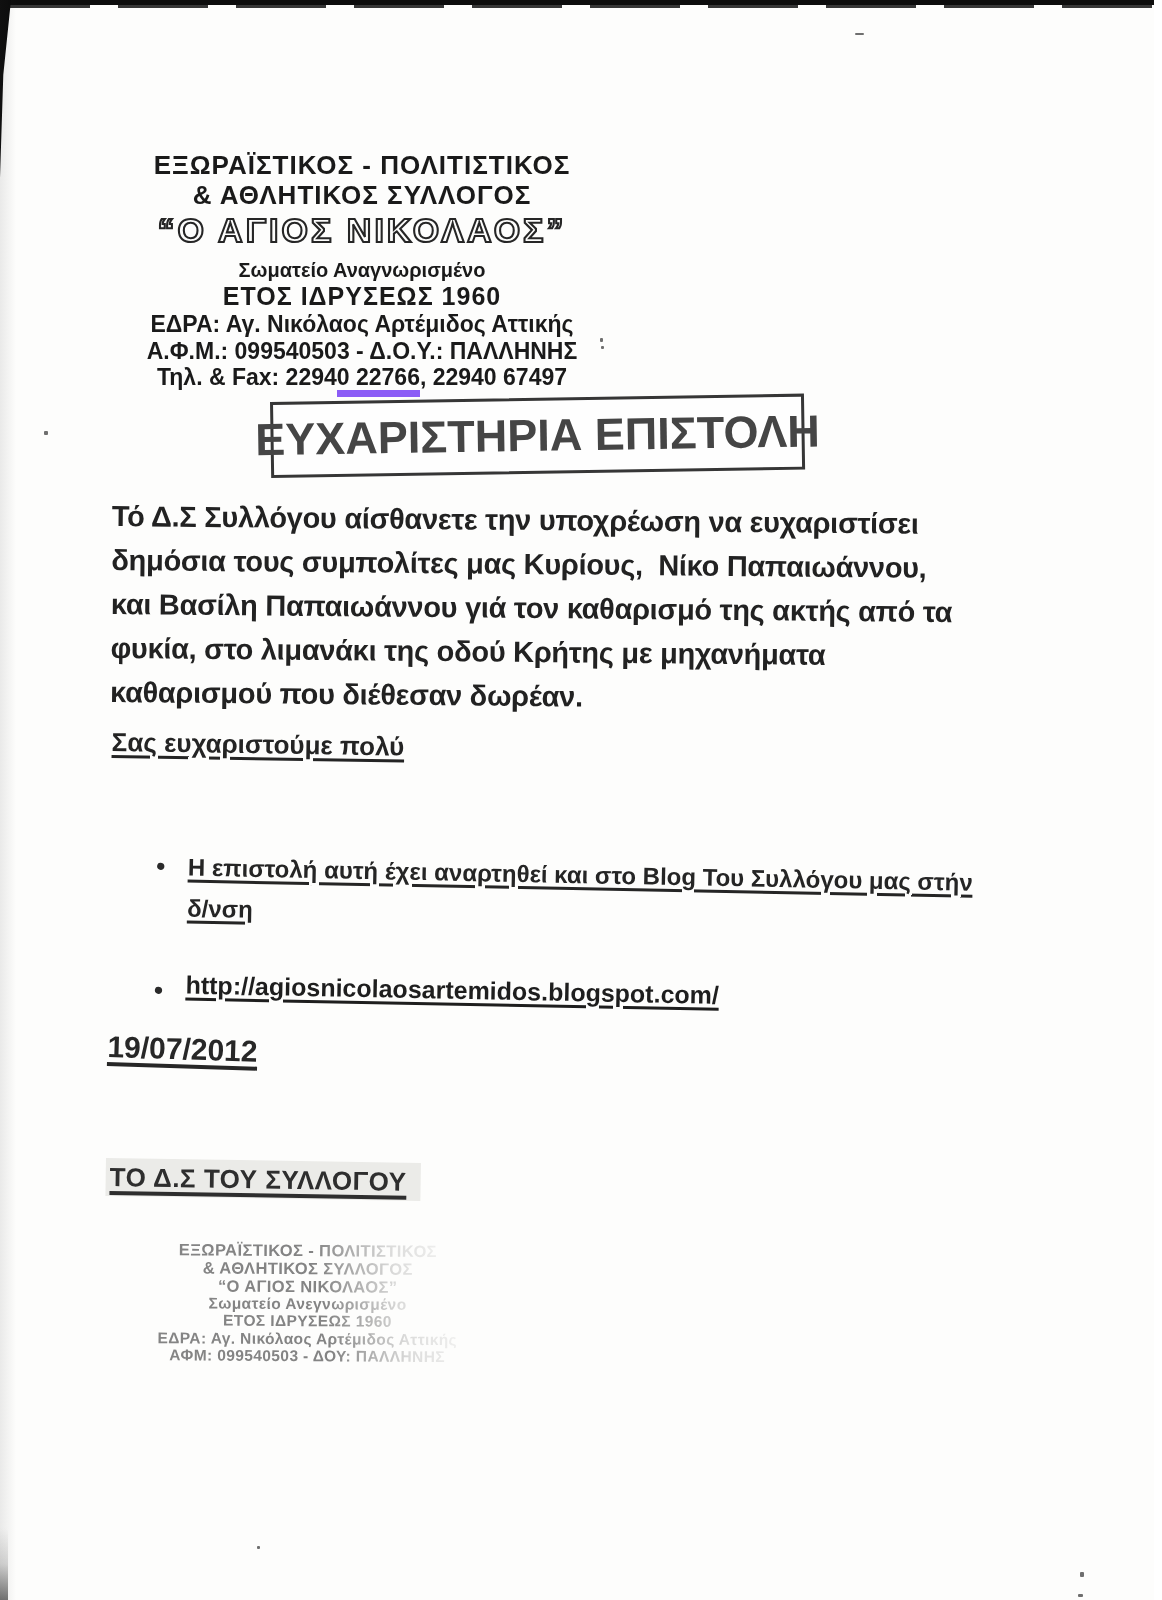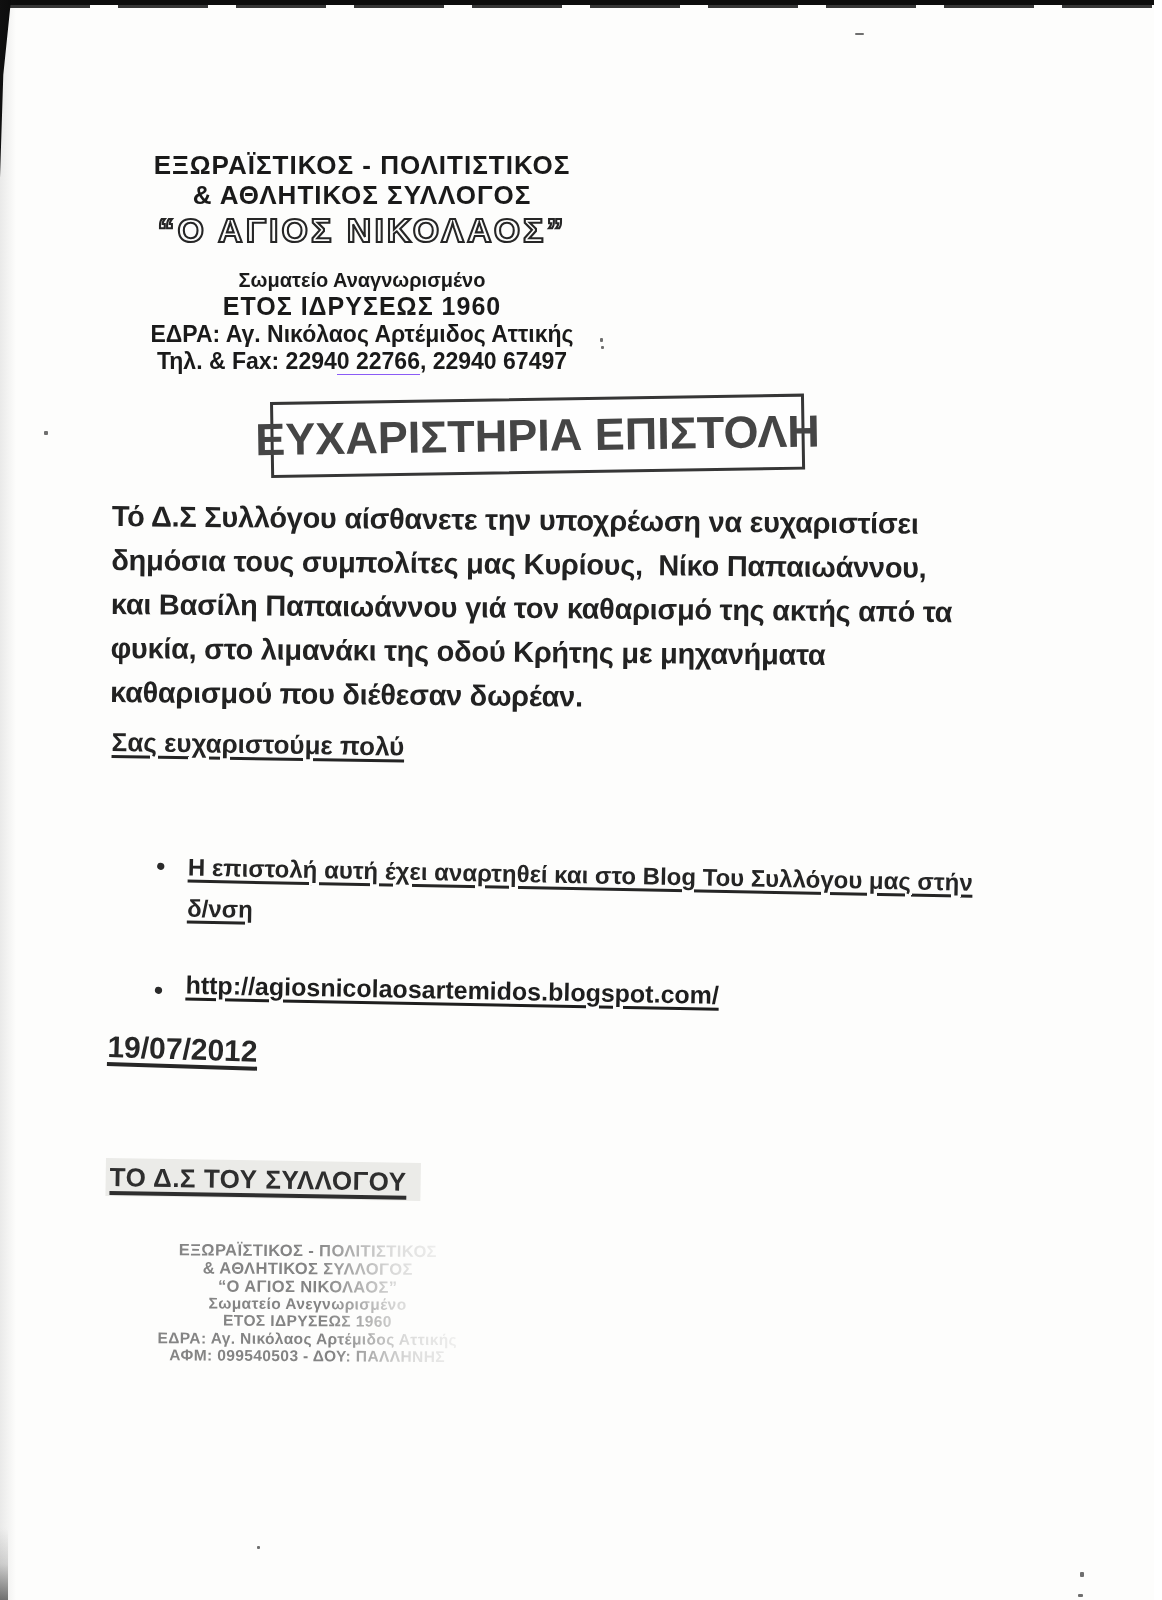--- a/index.html
+++ b/index.html
@@ -24,26 +24,26 @@
   .speck{position:absolute;background:#6f6f6f;border-radius:1px;}
   
   .letterhead{position:absolute;left:72px;top:150px;width:580px;text-align:center;
     font-weight:bold;color:#1a1a1a;line-height:1.16;}
   .lh-1,.lh-2{font-size:26px;letter-spacing:1px;}
   .lh-club{font-size:34px;letter-spacing:3px;margin-top:1px;
     color:#262626;}
   @supports (-webkit-text-stroke: 1px black){
     .lh-club{color:transparent;-webkit-text-stroke:2.1px #262626;}
   }
-  .lh-registered{font-size:20px;margin-top:18px;}
+  .lh-registered{font-size:20px;margin-top:8px;}
   .lh-founded{font-size:25px;letter-spacing:1px;}
   .lh-seat{font-size:23px;}
   .lh-tax{font-size:23px;}
   .lh-phone{font-size:23px;white-space:pre;}
-  .u-part{border-bottom:1px solid #8b5cf6;}
+  .u-part{border-bottom:7px solid #8b5cf6;}
   
   .title-box{position:absolute;left:270px;top:402px;width:528px;height:70px;
     border:3px solid #363636;display:flex;align-items:center;justify-content:center;
     transform:rotate(-0.9deg);transform-origin:left top;background:rgba(255,255,255,.6);}
   .title-box span{font-size:45px;font-weight:bold;color:#454545;letter-spacing:0px;white-space:nowrap;}
   
   .body-block{position:absolute;left:112px;top:494px;width:930px;
     transform:rotate(0.55deg);transform-origin:left top;}
   .body-line{font-size:29px;font-weight:bold;color:#222;line-height:44px;
     white-space:pre;letter-spacing:-0.3px;}
@@ -100,20 +100,21 @@
   <div class="speck" style="left:1080px;top:1572px;width:4px;height:5px;"></div>
   <div class="speck" style="left:1078px;top:1594px;width:5px;height:3px;"></div>
 
   <div class="letterhead">
     <div class="lh-1">ΕΞΩΡΑΪΣΤΙΚΟΣ - ΠΟΛΙΤΙΣΤΙΚΟΣ</div>
     <div class="lh-2">&amp; ΑΘΛΗΤΙΚΟΣ ΣΥΛΛΟΓΟΣ</div>
     <div class="lh-club">“Ο ΑΓΙΟΣ ΝΙΚΟΛΑΟΣ”</div>
     <div class="lh-registered">Σωματείο Αναγνωρισμένο</div>
     <div class="lh-founded">ΕΤΟΣ ΙΔΡΥΣΕΩΣ 1960</div>
     <div class="lh-seat">ΕΔΡΑ: Αγ. Νικόλαος Αρτέμιδος Αττικής</div>
+    <div class="lh-tax">Α.Φ.Μ.: 099540503 - Δ.Ο.Υ.: ΠΑΛΛΗΝΗΣ</div>
     <div class="lh-phone"><span>Τηλ. &amp; Fax: 2294</span><span class="u-part">0 22766</span><span>, 22940 67497</span></div>
   </div>
 
   <div class="title-box">
     <span>ΕΥΧΑΡΙΣΤΗΡΙΑ ΕΠΙΣΤΟΛΗ</span>
   </div>
 
   <div class="body-block">
     <div class="body-line">Τό Δ.Σ Συλλόγου αίσθανετε την υποχρέωση να ευχαριστίσει</div>
     <div class="body-line">δημόσια τους συμπολίτες μας Κυρίους,  Νίκο Παπαιωάννου,</div>

